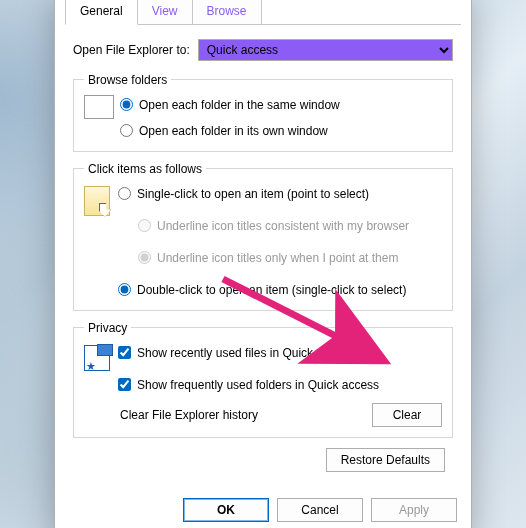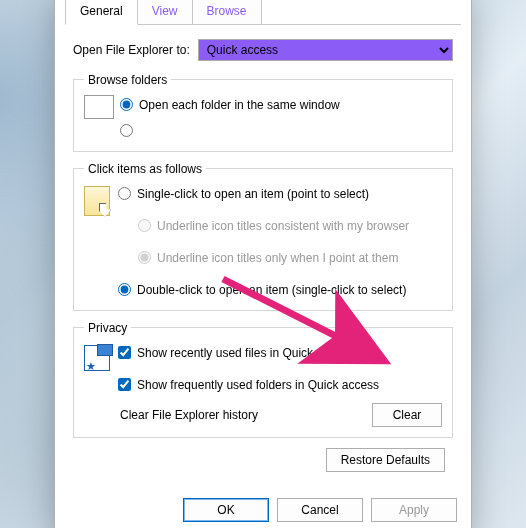--- a/index.html
+++ b/index.html
@@ -125,21 +125,21 @@
   .btn {
     height:24px; min-width:70px; padding:0 14px;
     font-size:12px; background:#fdfdfd; border:1px solid #adadad;
     cursor:pointer;
   }
   .footer-right { display:flex; justify-content:flex-end; padding: 0 8px 4px 8px; margin-top:4px;}
   .bottom-btns {
     display:flex; justify-content:flex-end; gap:8px;
     padding: 12px 14px 14px 14px;
   }
-  .btn.default { border:1px solid #0067c0; box-shadow: inset 0 0 0 1px #7ab8ee;}
+  .btn.default { border:1px solid #0067c0; box-shadow: inset 0 0 0 1px #7ab8ee; font-weight: bold;}
   .btn.disabled { color:#9a9a9a; cursor:default;}
   
   .arrow {
     position:absolute; pointer-events:none; z-index:50;
   }
 </style>
 </head>
 <body>
 
 <div class="bgshape s1"></div>
@@ -167,20 +167,21 @@
       <legend>Browse folders</legend>
       <div class="browse-left">
         <span class="icon-box"></span>
         <div class="browse-radios">
           <label class="radio-row">
             <input type="radio" name="bf" checked="" style="">
             <span>Open each folder in the same window</span>
           </label>
           <label class="radio-row">
             <input type="radio" name="bf" style="">
+            <span>Open each folder in its own window</span>
           </label>
         </div>
       </div>
     </fieldset>
 
     <fieldset>
       <legend>Click items as follows</legend>
       <div class="click-body">
         <span class="click-icon"></span>
         <div class="click-radios">

